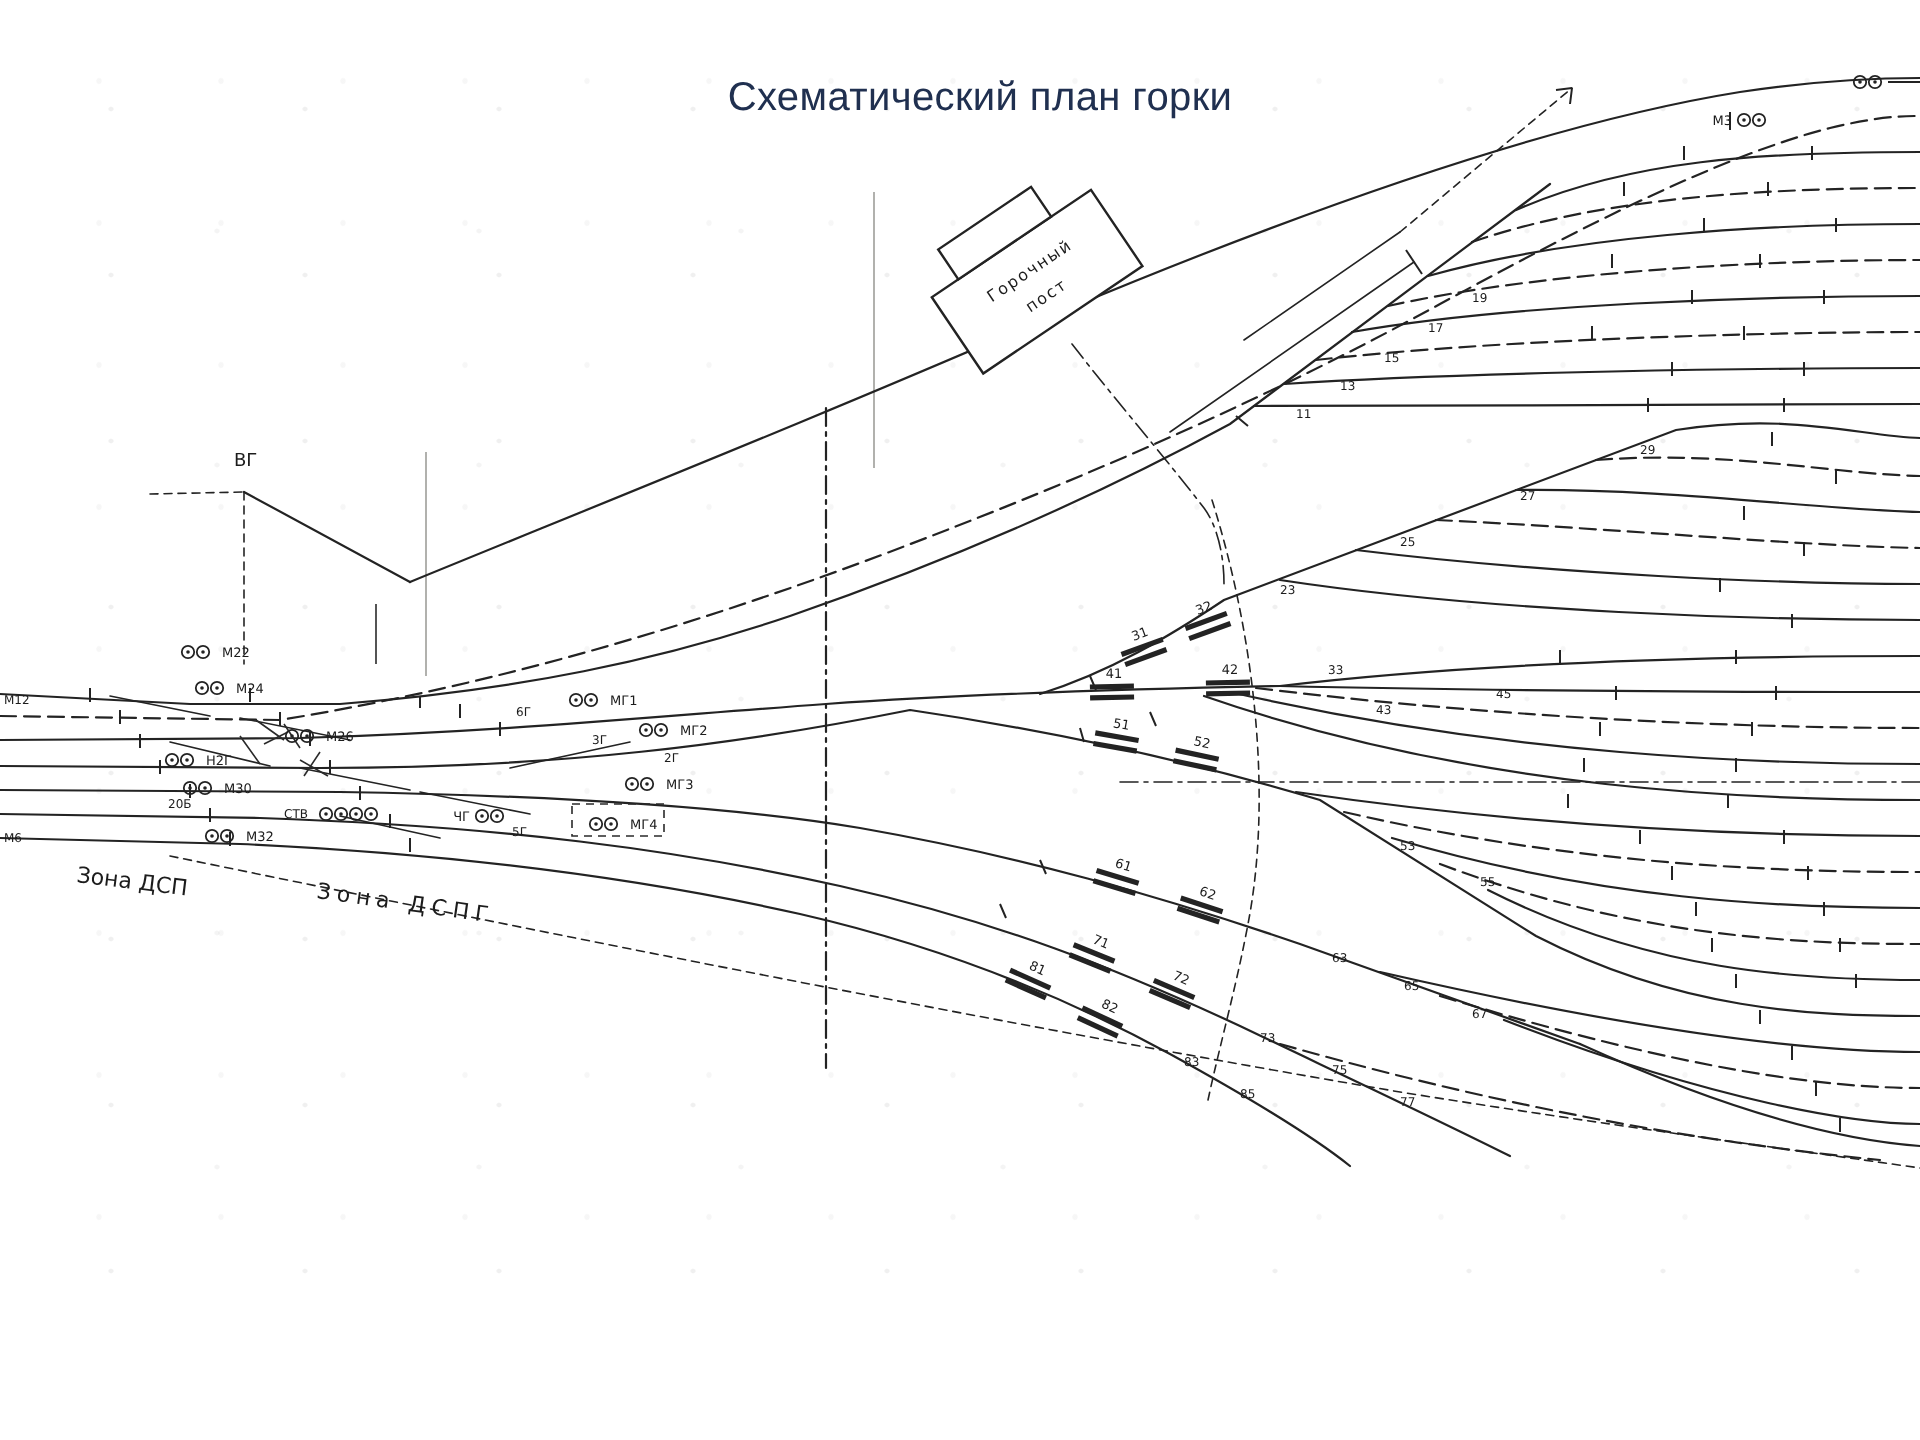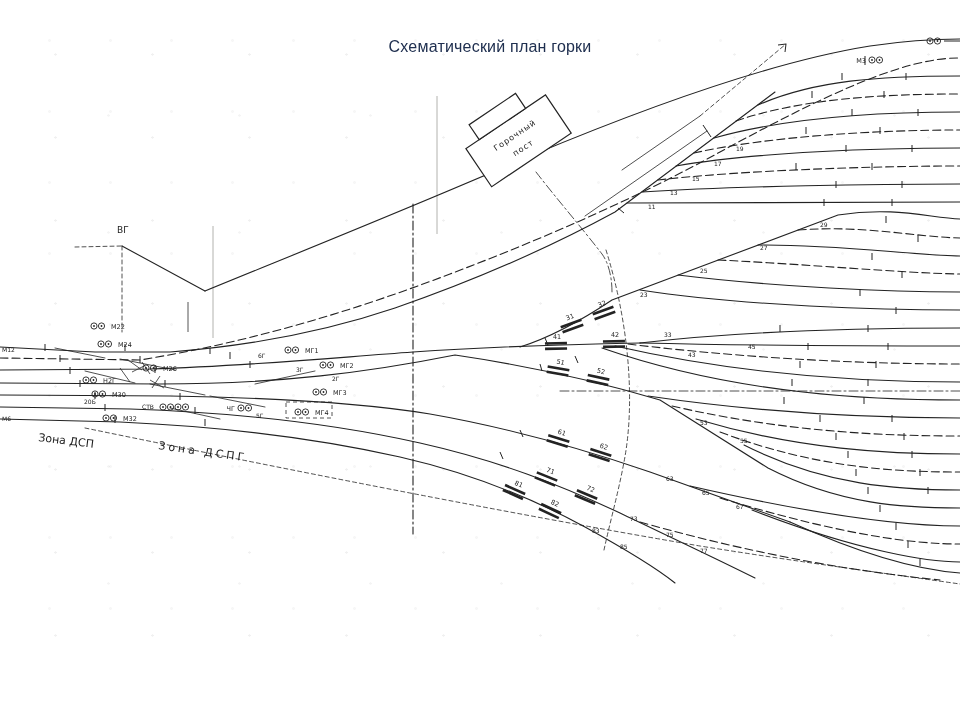--- a/index.html
+++ b/index.html
@@ -7,21 +7,21 @@
          font-family:"Liberation Sans",sans-serif;}
   
   #scan{position:absolute;left:0;top:0;width:960px;height:640px;
         background-image:
           radial-gradient(rgba(40,40,40,0.07) 1px, transparent 1.6px),
           radial-gradient(rgba(40,40,40,0.05) 1px, transparent 1.6px),
           radial-gradient(rgba(40,40,40,0.04) 1px, transparent 1.6px);
         background-size:97px 83px,131px 117px,61px 71px;
         background-position:7px 13px,43px 57px,19px 5px;}
   #title{position:absolute;top:38px;left:20px;width:940px;text-align:center;
-         font-size:16px;font-weight:500;color:#203050;letter-spacing:.2px;}
+         font-size:20px;font-weight:500;color:#203050;letter-spacing:.2px;}
   svg{position:absolute;left:0;top:0;}
   .t{stroke:#232323;stroke-width:1.1;fill:none;stroke-linecap:round;}
   .thin{stroke-width:.8;}
   .dash{stroke-dasharray:8 4;}
   .dash2{stroke-dasharray:4 3;}
   .dd{stroke-dasharray:9 3 2 3;}
   .fold{stroke:#a9a9a5;stroke-width:.9;fill:none;}
   .tick{stroke:#232323;stroke-width:1;fill:none;}
   .scrib{stroke:#2a2a2a;stroke-width:.8;fill:none;}
   text{fill:#1c1c1c;font-family:"DejaVu Sans",sans-serif;}

